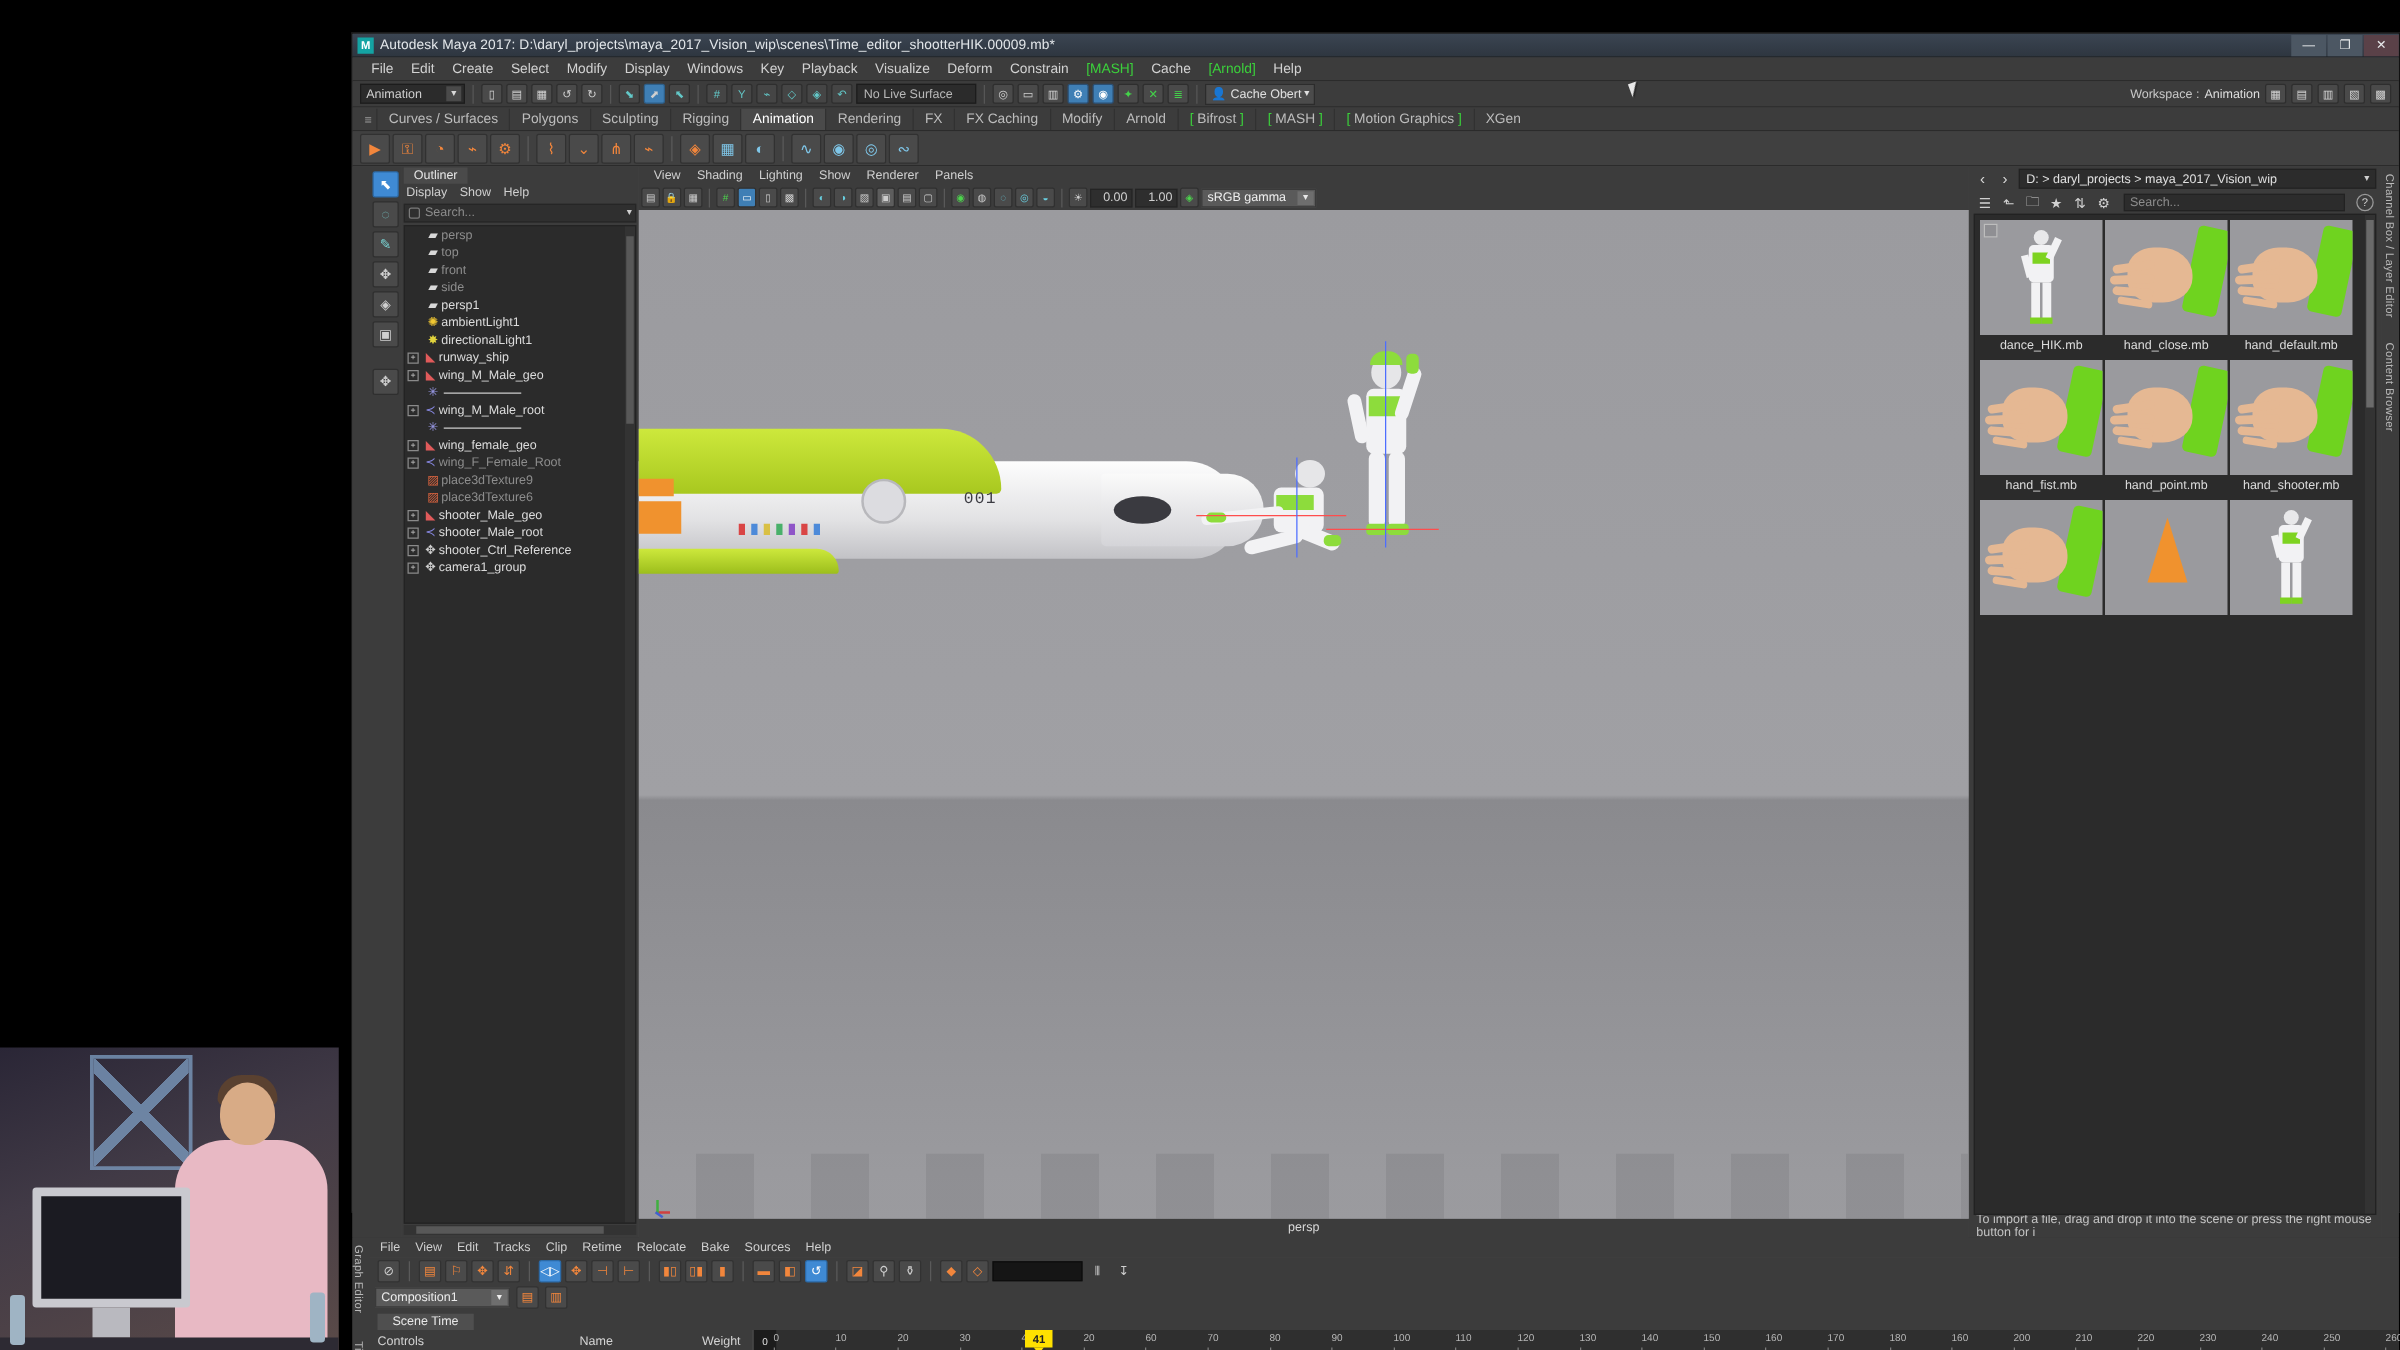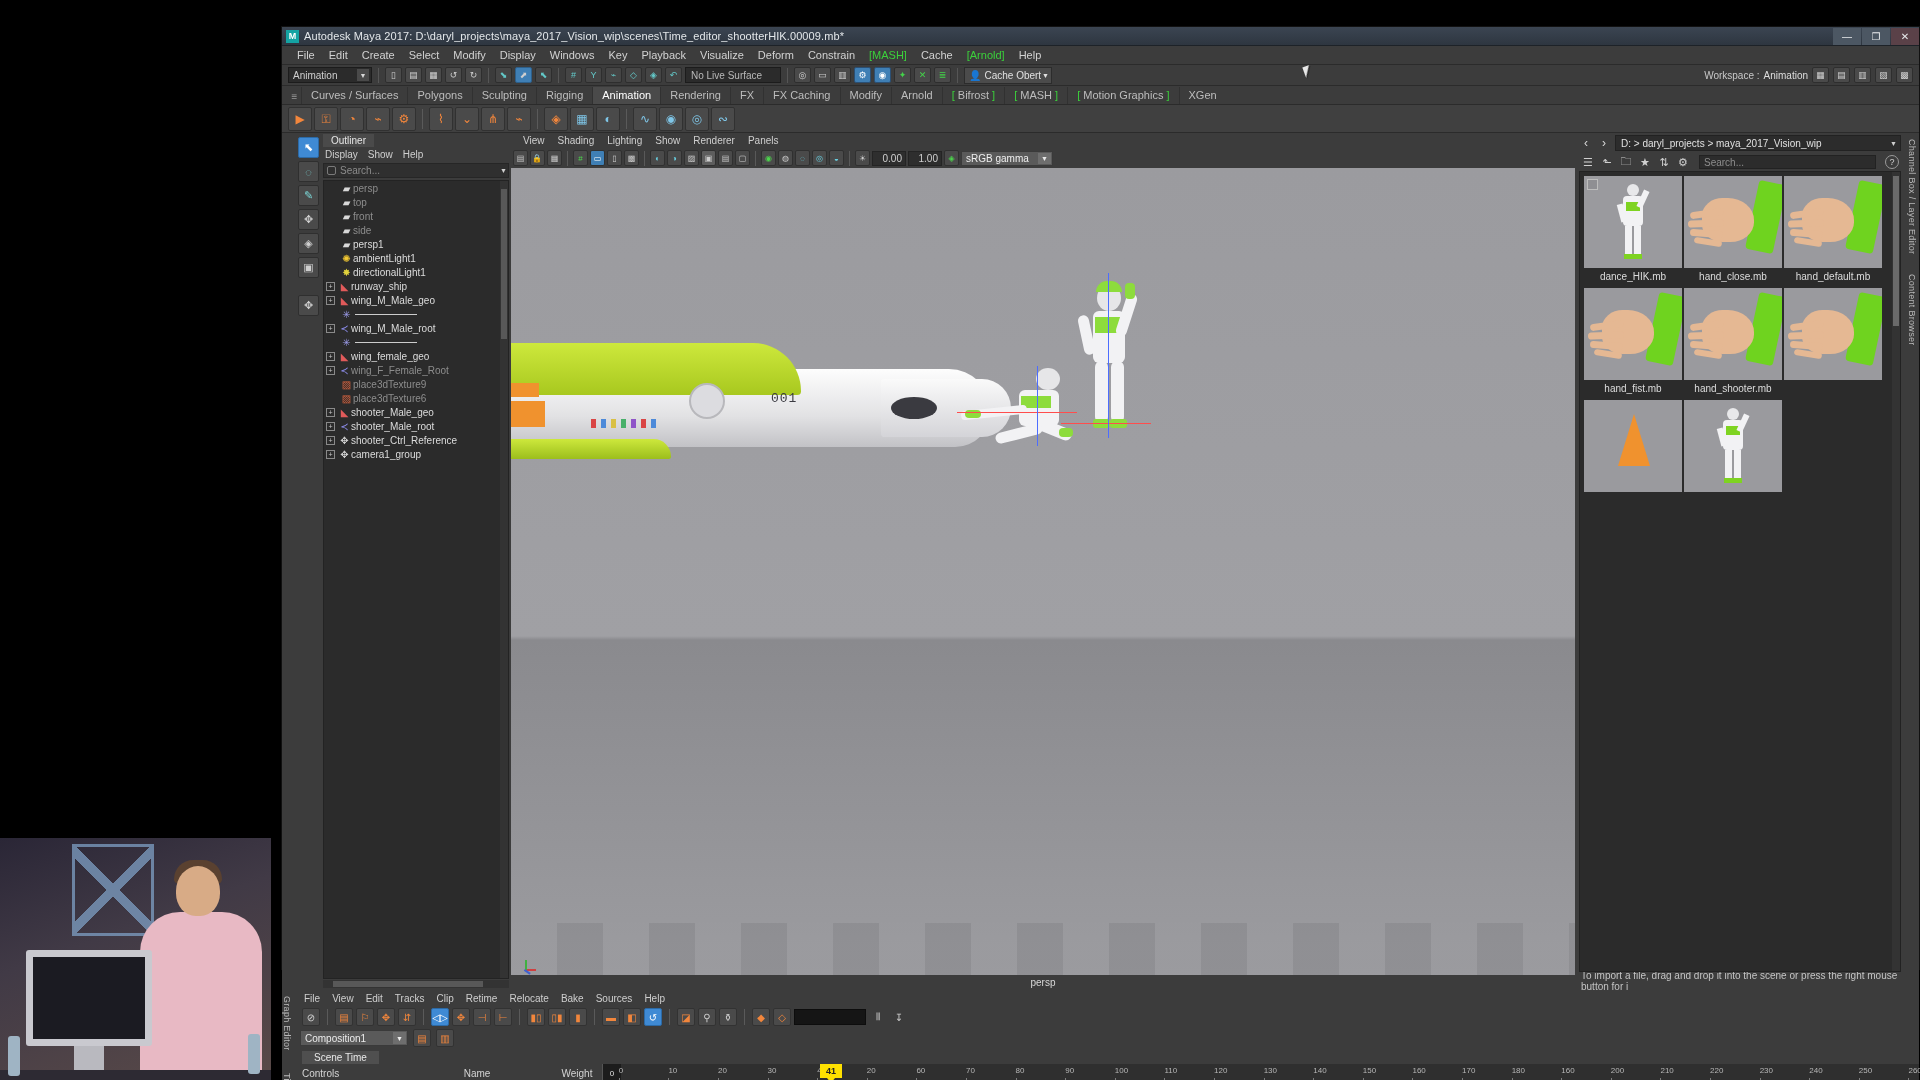--- a/index.html
+++ b/index.html
@@ -719,20 +719,33 @@
                 <div class="hand">
                   <div class="cuff" style="right:2px;top:6px;width:28px;height:70px;transform:rotate(12deg);"></div>
                   <div class="palm" style="left:18px;top:22px;width:52px;height:44px;"></div>
                   <div class="fing" style="left:6px;top:34px;width:34px;height:7px;transform:rotate(-8deg);"></div>
                   <div class="fing" style="left:4px;top:44px;width:36px;height:7px;transform:rotate(-2deg);"></div>
                   <div class="fing" style="left:6px;top:54px;width:33px;height:7px;transform:rotate(4deg);"></div>
                   <div class="fing" style="left:10px;top:63px;width:28px;height:6px;transform:rotate(9deg);"></div>
                 </div>
               </div>
               <div class="cap">hand_fist.mb</div>
+            </div>
+            <div class="cell">
+              <div class="thumb">
+                <div class="hand">
+                  <div class="cuff" style="right:2px;top:6px;width:28px;height:70px;transform:rotate(12deg);"></div>
+                  <div class="palm" style="left:18px;top:22px;width:52px;height:44px;"></div>
+                  <div class="fing" style="left:6px;top:34px;width:34px;height:7px;transform:rotate(-8deg);"></div>
+                  <div class="fing" style="left:4px;top:44px;width:36px;height:7px;transform:rotate(-2deg);"></div>
+                  <div class="fing" style="left:6px;top:54px;width:33px;height:7px;transform:rotate(4deg);"></div>
+                  <div class="fing" style="left:10px;top:63px;width:28px;height:6px;transform:rotate(9deg);"></div>
+                </div>
+              </div>
+              <div class="cap">hand_point.mb</div>
             </div>
             <div class="cell">
               <div class="thumb">
                 <div class="hand">
                   <div class="cuff" style="right:2px;top:6px;width:28px;height:70px;transform:rotate(12deg);"></div>
                   <div class="palm" style="left:18px;top:22px;width:52px;height:44px;"></div>
                   <div class="fing" style="left:6px;top:34px;width:34px;height:7px;transform:rotate(-8deg);"></div>
                   <div class="fing" style="left:4px;top:44px;width:36px;height:7px;transform:rotate(-2deg);"></div>
                   <div class="fing" style="left:6px;top:54px;width:33px;height:7px;transform:rotate(4deg);"></div>
                   <div class="fing" style="left:10px;top:63px;width:28px;height:6px;transform:rotate(9deg);"></div>

